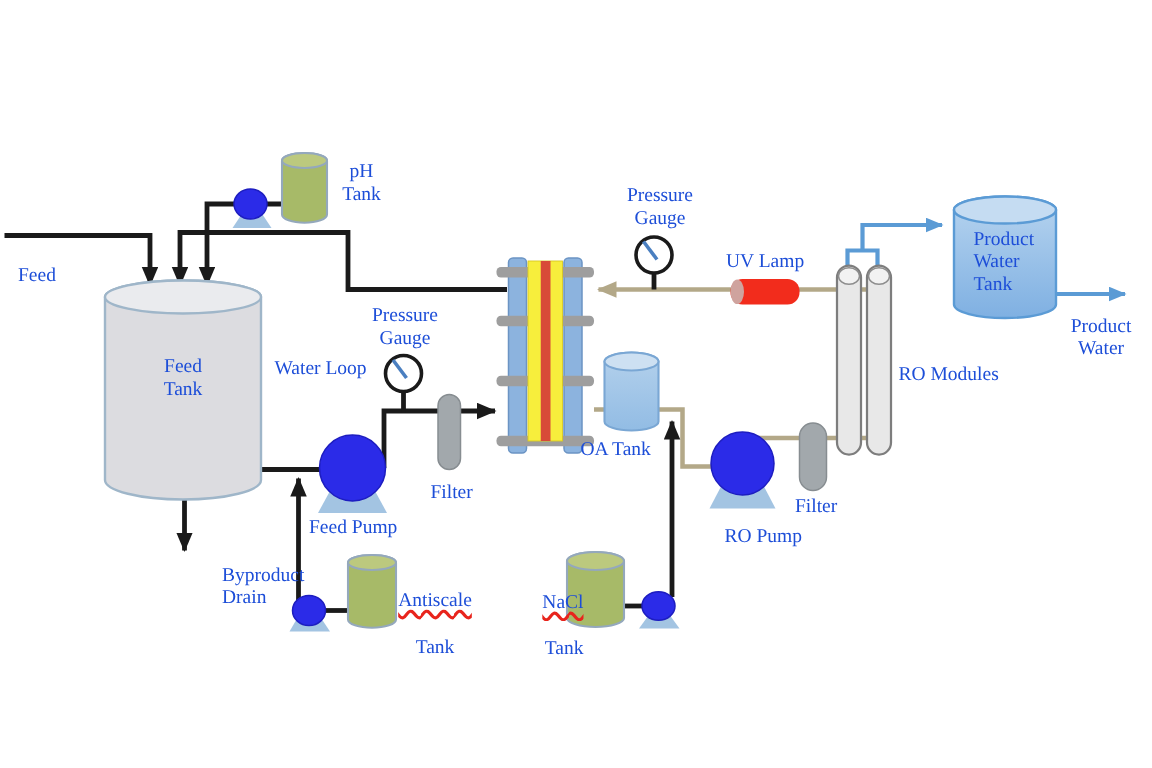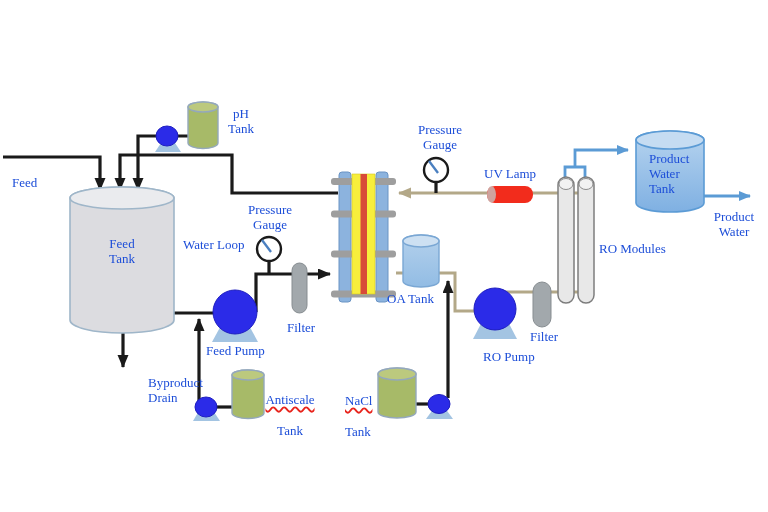--- a/index.html
+++ b/index.html
@@ -189,18 +189,18 @@
 <div class="lbl" style="left:387px;top:291px;width:54px;">OA Tank</div>
 <div class="lbl" style="left:483px;top:349px;width:62px;">RO Pump</div>
 <div class="lbl" style="left:530px;top:329px;width:42px;">Filter</div>
 <div class="lbl" style="left:100px;top:375px;width:76px;margin-left:48px;">Byproduct
 Drain</div>
 
 <div class="lbl ctr" style="left:260px;top:377px;width:60px;">
   <span class="misspell">Antiscale</span><br>
   <span>Tank</span>
 </div>
-<div class="lbl" style="left:345px;top:378px;width:44px;">
+<div class="lbl" style="left:345px;top:378px;width:44px;text-align:right;">
   <span class="misspell">NaCl</span><br>
   <span>Tank</span>
 </div>
 
 </div>
 
 </body></html>

